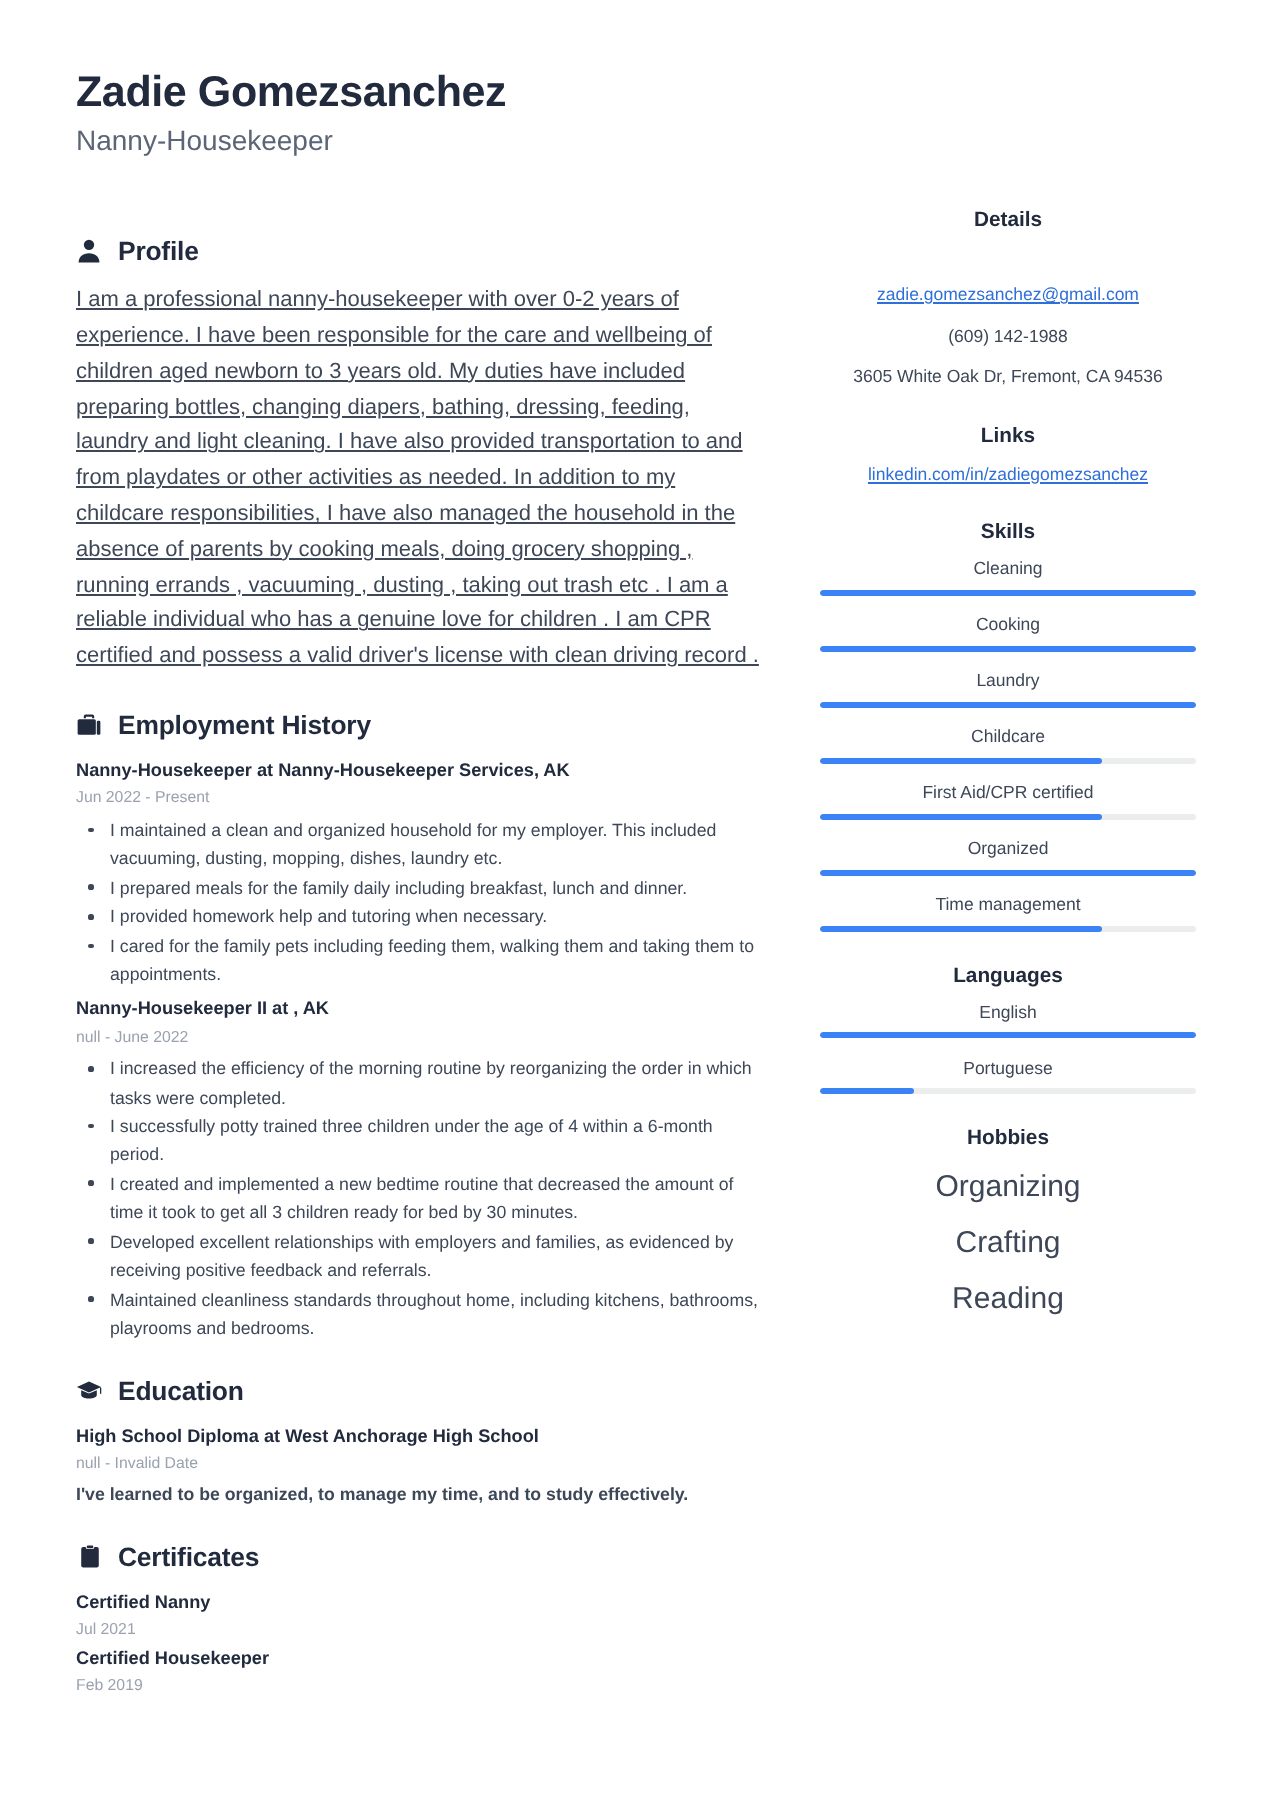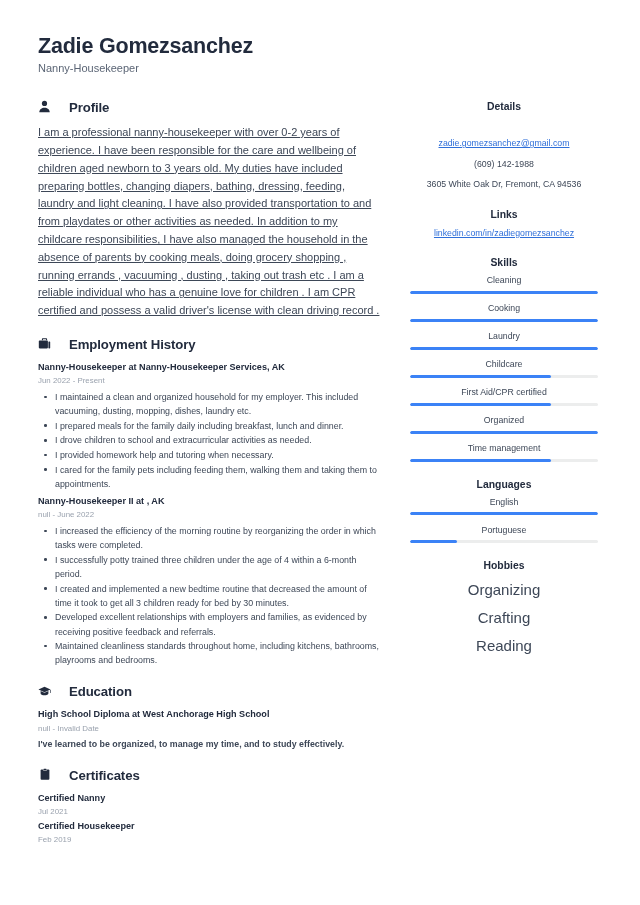--- a/index.html
+++ b/index.html
@@ -29,21 +29,21 @@
 
   .full-name {
     font-size: 21.5px;
     font-weight: bold;
     color: #222b3d;
     letter-spacing: -0.2px;
     line-height: 1.12;
   }
 
   .job-title {
-    font-size: 11px;
+    font-size: 14px;
     color: #5b6575;
     margin-top: 4px;
   }
 
   
   .columns {
     display: flex;
     align-items: flex-start;
   }
 
@@ -58,22 +58,24 @@
     flex: 0 0 188px;
     padding-top: 1px;
     text-align: center;
   }
 
   
   .section { margin-bottom: 17px; }
 
   .section-head {
     display: flex;
-    gap: 18px;
+    align-items: center;
+    gap: 8px;
     margin-bottom: 9px;
+    margin-top: 14px;
   }
 
   .section-icon {
     width: 13px;
     height: 13px;
     flex: 0 0 13px;
     display: flex;
     align-items: center;
     justify-content: center;
     color: #222b3d;
@@ -250,21 +252,20 @@
           <span class="section-title">Employment History</span>
         </div>
         <div class="section-body">
 
           <div class="entry">
             <div class="entry-title">Nanny-Housekeeper at Nanny-Housekeeper Services, AK</div>
             <div class="entry-date">Jun 2022 - Present</div>
             <ul class="bullets">
               <li>I maintained a clean and organized household for my employer. This included vacuuming, dusting, mopping, dishes, laundry etc.</li>
               <li>I prepared meals for the family daily including breakfast, lunch and dinner.</li>
-              <li>I drove children to school and extracurricular activities as needed.</li>
               <li>I provided homework help and tutoring when necessary.</li>
               <li>I cared for the family pets including feeding them, walking them and taking them to appointments.</li>
             </ul>
           </div>
 
           <div class="entry">
             <div class="entry-title">Nanny-Housekeeper II at , AK</div>
             <div class="entry-date">null - June 2022</div>
             <ul class="bullets">
               <li>I increased the efficiency of the morning routine by reorganizing the order in which tasks were completed.</li>

